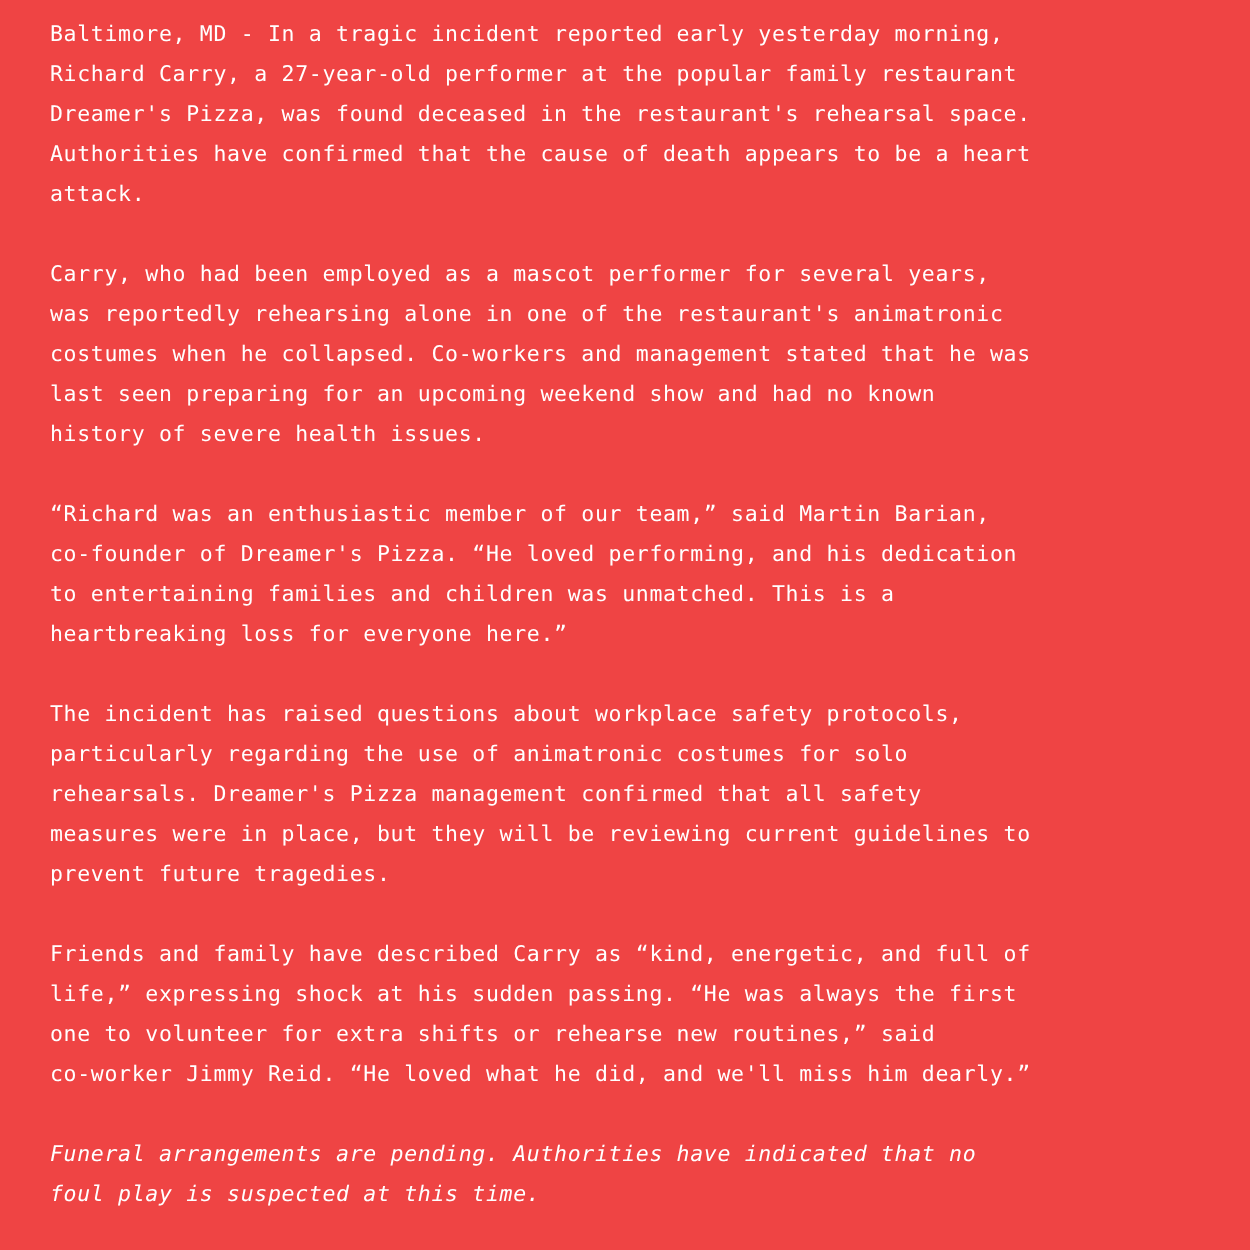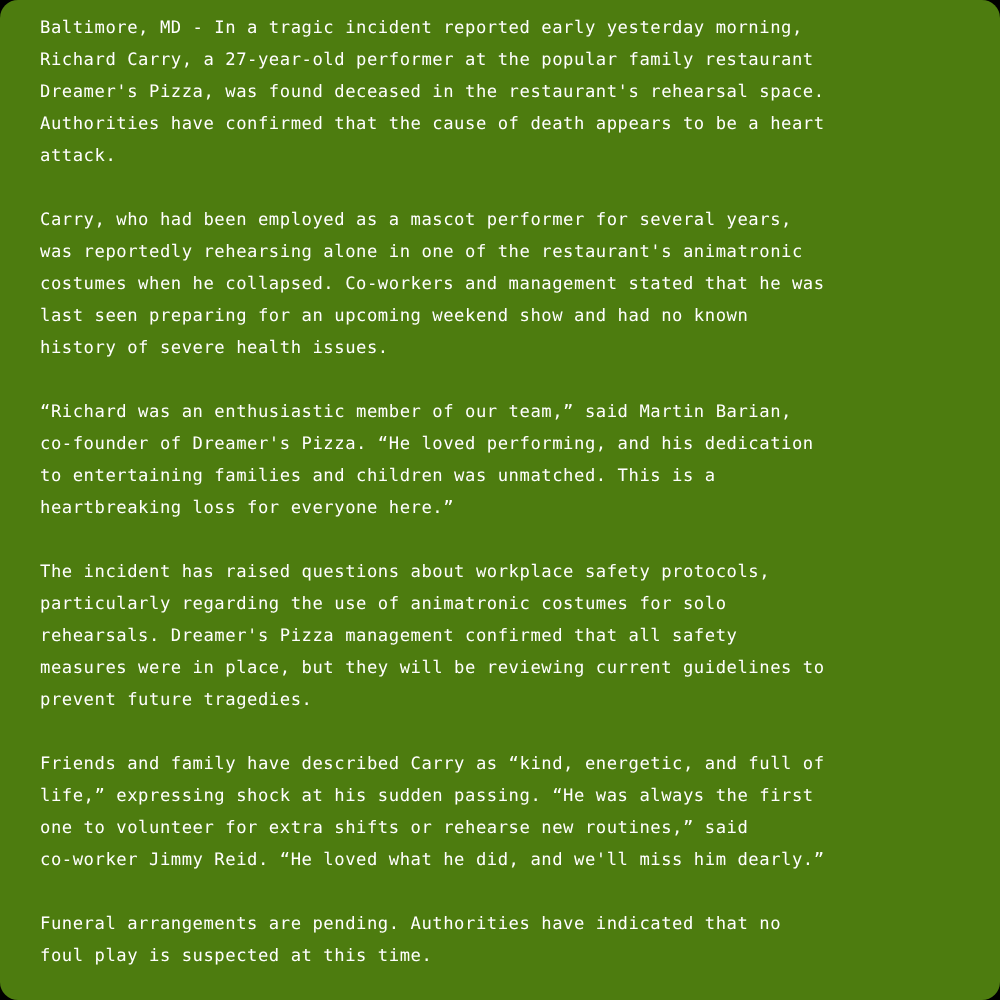--- a/index.html
+++ b/index.html
@@ -33,26 +33,27 @@
     white-space: pre;
   }
 
   .paragraph {
     margin: 0 0 32px 0;
     padding: 0 0 0 40px;
   }
 
   .paragraph:last-child {
     margin-bottom: 0;
+    font-style: italic;
   }
 
   .line {
     display: block;
     height: 32px;
     white-space: pre;
   }
 </style>
 </head>
 <body style="background: rgb(0, 0, 0);">
 
-<div id="page" style="background: #4d7c0f; border-radius: 18px;">
+<div id="page" style="background: #ef4444;">
   <div class="article" id="article" style="color: rgb(255, 255, 255);"><div class="paragraph"><span class="line">Baltimore, MD - In a tragic incident reported early yesterday morning,</span><span class="line">Richard Carry, a 27-year-old performer at the popular family restaurant</span><span class="line">Dreamer's Pizza, was found deceased in the restaurant's rehearsal space.</span><span class="line">Authorities have confirmed that the cause of death appears to be a heart</span><span class="line">attack.</span></div><div class="paragraph"><span class="line">Carry, who had been employed as a mascot performer for several years,</span><span class="line">was reportedly rehearsing alone in one of the restaurant's animatronic</span><span class="line">costumes when he collapsed. Co-workers and management stated that he was</span><span class="line">last seen preparing for an upcoming weekend show and had no known</span><span class="line">history of severe health issues.</span></div><div class="paragraph"><span class="line">“Richard was an enthusiastic member of our team,” said Martin Barian,</span><span class="line">co-founder of Dreamer's Pizza. “He loved performing, and his dedication</span><span class="line">to entertaining families and children was unmatched. This is a</span><span class="line">heartbreaking loss for everyone here.”</span></div><div class="paragraph"><span class="line">The incident has raised questions about workplace safety protocols,</span><span class="line">particularly regarding the use of animatronic costumes for solo</span><span class="line">rehearsals. Dreamer's Pizza management confirmed that all safety</span><span class="line">measures were in place, but they will be reviewing current guidelines to</span><span class="line">prevent future tragedies.</span></div><div class="paragraph"><span class="line">Friends and family have described Carry as “kind, energetic, and full of</span><span class="line">life,” expressing shock at his sudden passing. “He was always the first</span><span class="line">one to volunteer for extra shifts or rehearse new routines,” said</span><span class="line">co-worker Jimmy Reid. “He loved what he did, and we'll miss him dearly.”</span></div><div class="paragraph"><span class="line">Funeral arrangements are pending. Authorities have indicated that no</span><span class="line">foul play is suspected at this time.</span></div></div>
 </div>
 
 </body></html>

